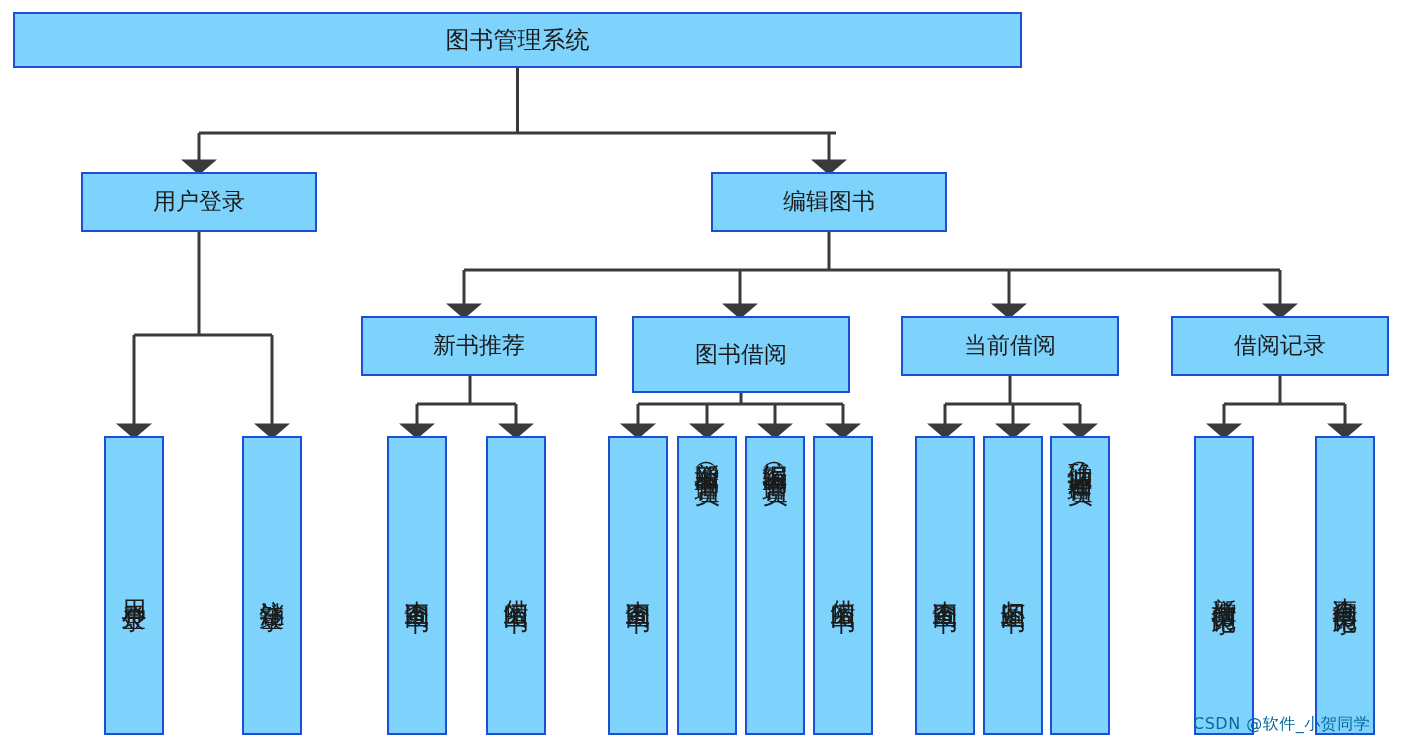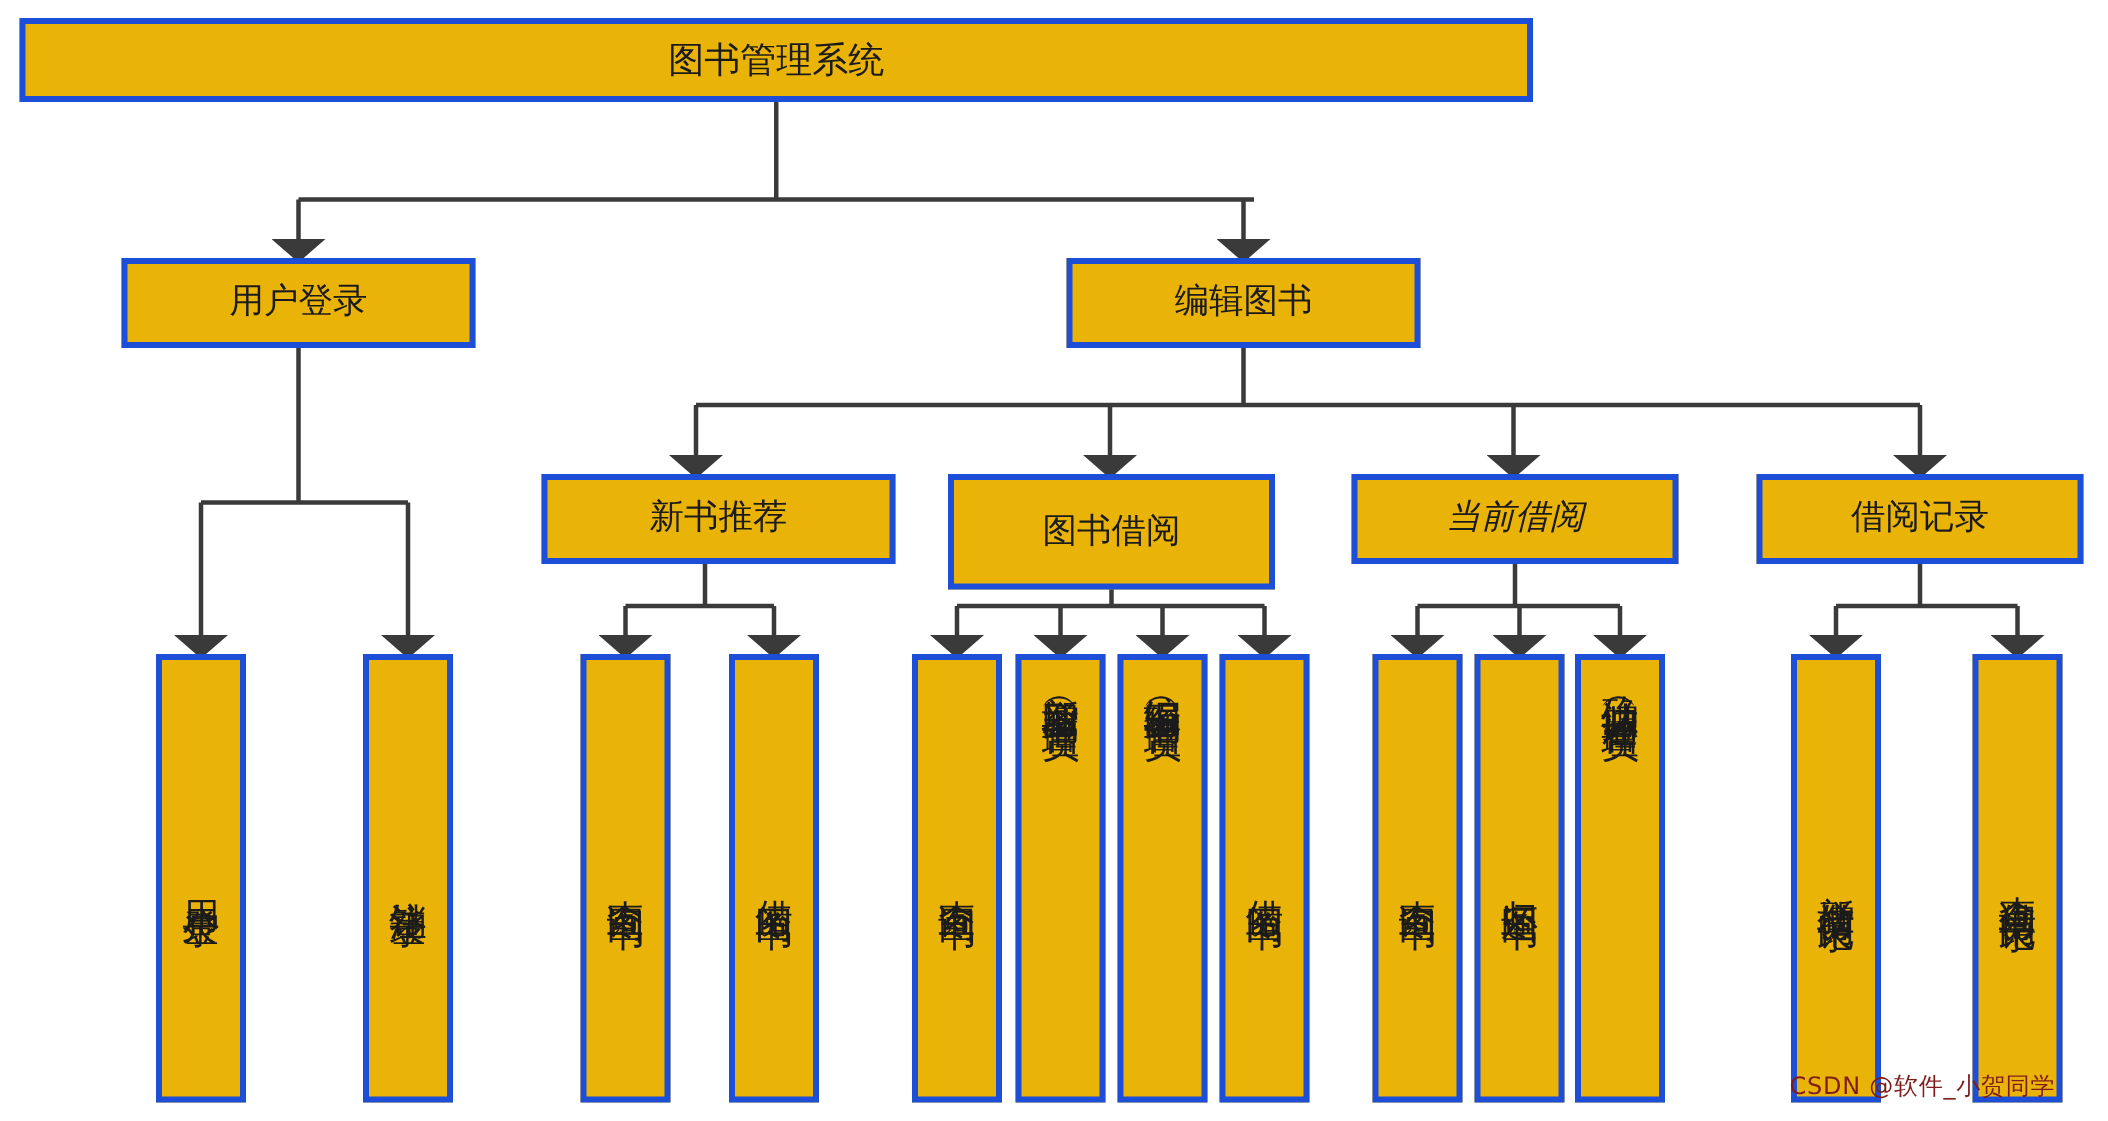--- a/index.html
+++ b/index.html
@@ -22,22 +22,22 @@
     position: absolute;
     left: 0;
     top: 0;
     width: 1405px;
     height: 747px;
     pointer-events: none;
   }
   .node {
     position: absolute;
     box-sizing: border-box;
-    background: #eab308;
-    border: 4px solid #1d4ed8;
+    background: #7dd3fc;
+    border: 2px solid #1d4ed8;
     display: flex;
     align-items: center;
     justify-content: center;
     color: #1b1b1b;
   }
   .node .label {
     display: block;
     text-align: center;
     line-height: 1.18;
     white-space: nowrap;
@@ -66,21 +66,21 @@
   
   .node.vert.centered {
     align-items: center;
     padding-top: 0;
   }
   #watermark {
     position: absolute;
     left: 1193px;
     top: 714px;
     font-size: 16px;
-    color: #7f1d1d;
+    color: #0369a1;
     white-space: nowrap;
     letter-spacing: 0.5px;
   }
 </style>
 </head>
 <body>
 
 <div id="canvas">
 
   <svg id="edge-layer" viewBox="0 0 1405 747" width="1405" height="747" xmlns="http://www.w3.org/2000/svg">
@@ -144,21 +144,21 @@
   <div class="node horiz" style="left:711px; top:172px; width:236px; height:60px;">
     <span class="label">编辑图书</span>
   </div>
 
   <div class="node horiz" style="left:361px; top:316px; width:236px; height:60px;">
     <span class="label">新书推荐</span>
   </div>
   <div class="node horiz" style="left:632px; top:316px; width:218px; height:77px;">
     <span class="label">图书借阅</span>
   </div>
-  <div class="node horiz" style="left:901px; top:316px; width:218px; height:60px;font-style:italic;">
+  <div class="node horiz" style="left:901px; top:316px; width:218px; height:60px;">
     <span class="label">当前借阅</span>
   </div>
   <div class="node horiz" style="left:1171px; top:316px; width:218px; height:60px;">
     <span class="label">借阅记录</span>
   </div>
 
   <div class="node vert centered" style="left:104px; top:436px; width:60px; height:299px;">
     <span class="label">用户登录</span>
   </div>
   <div class="node vert centered" style="left:242px; top:436px; width:60px; height:299px;">

